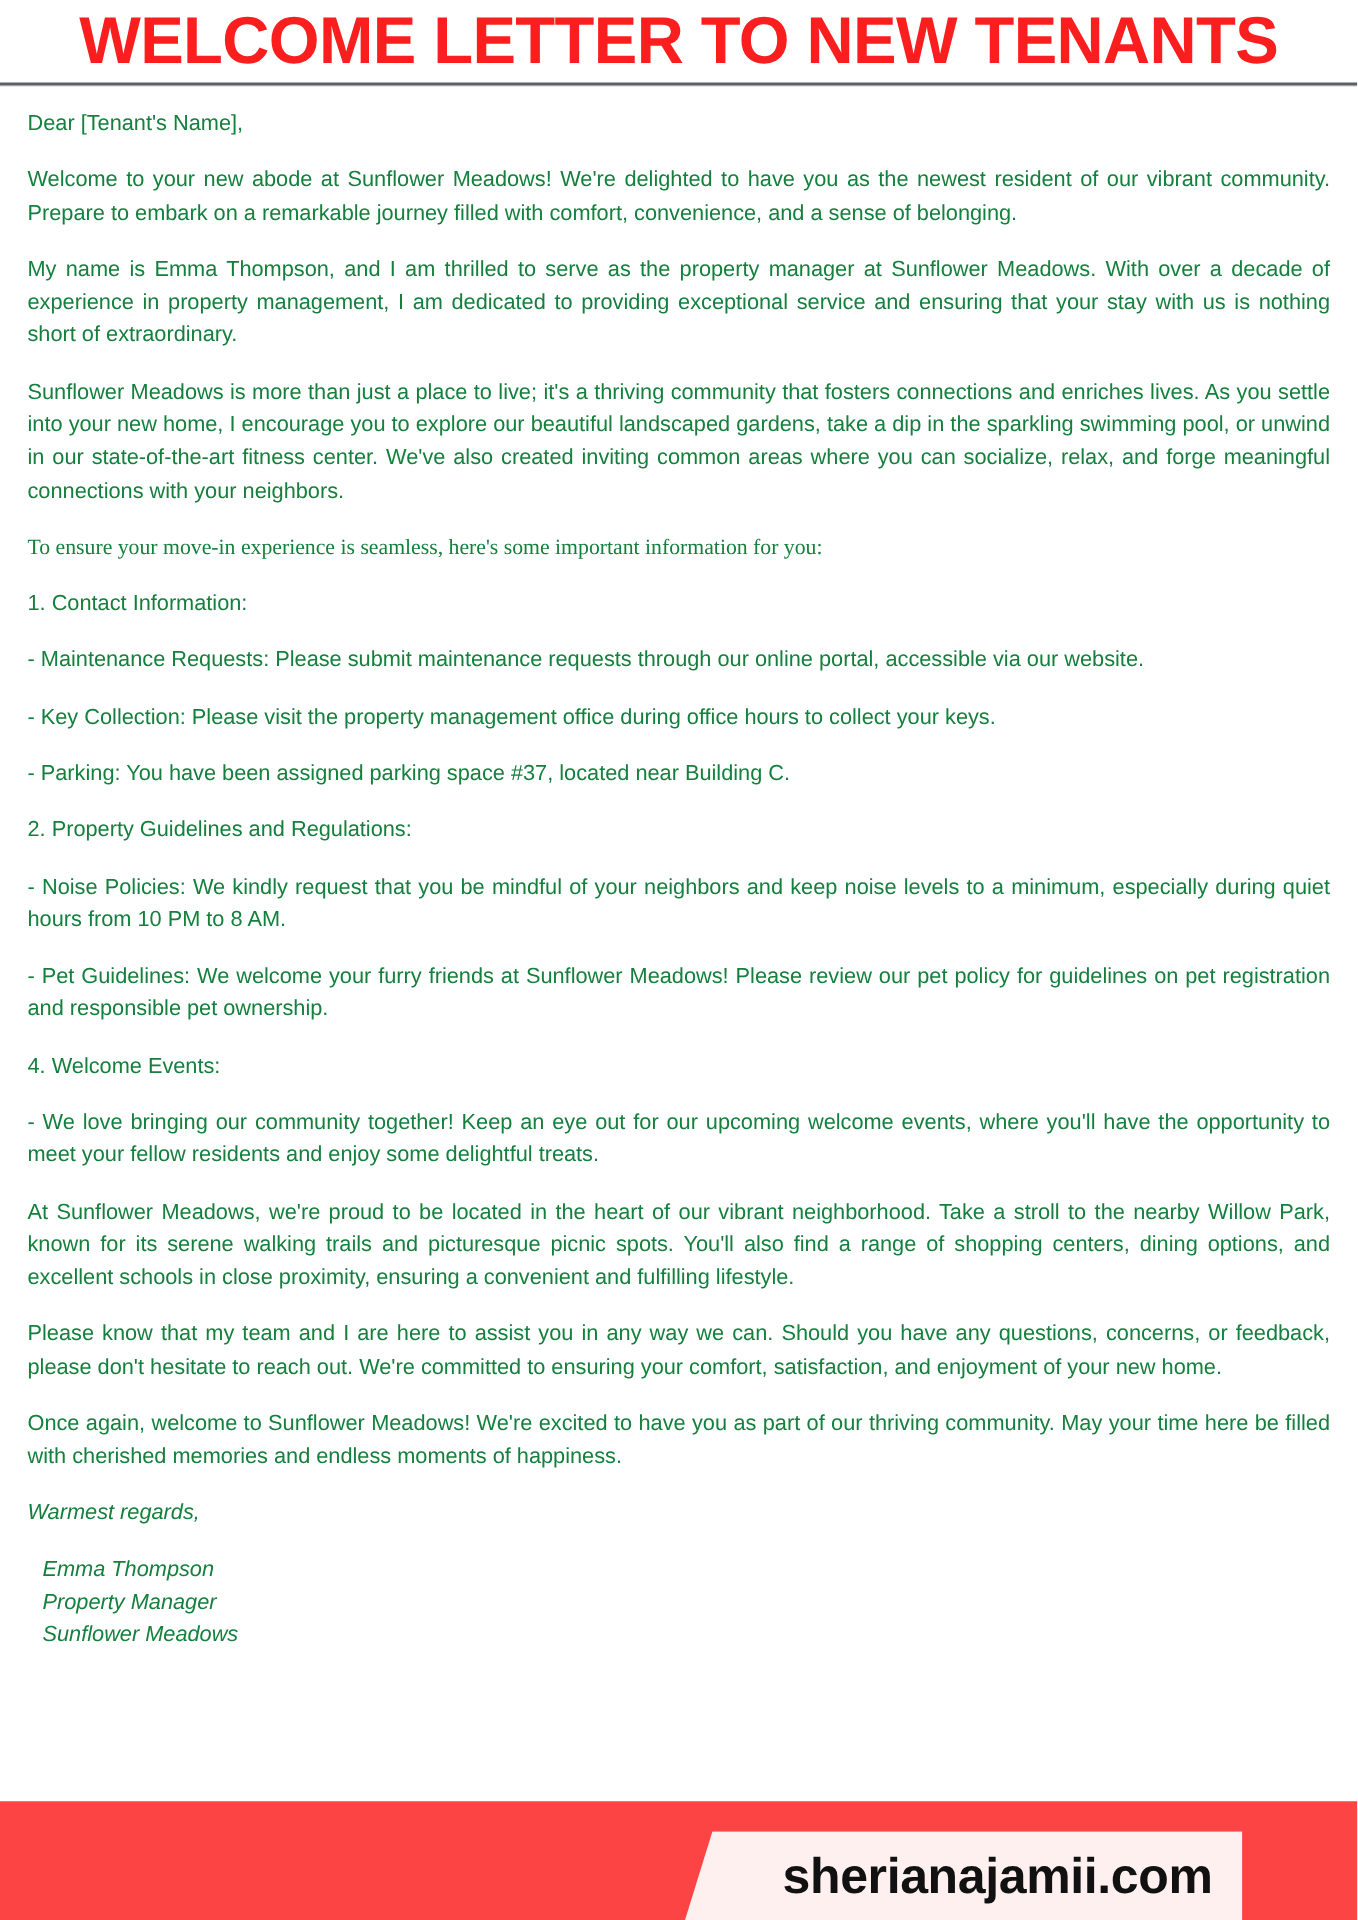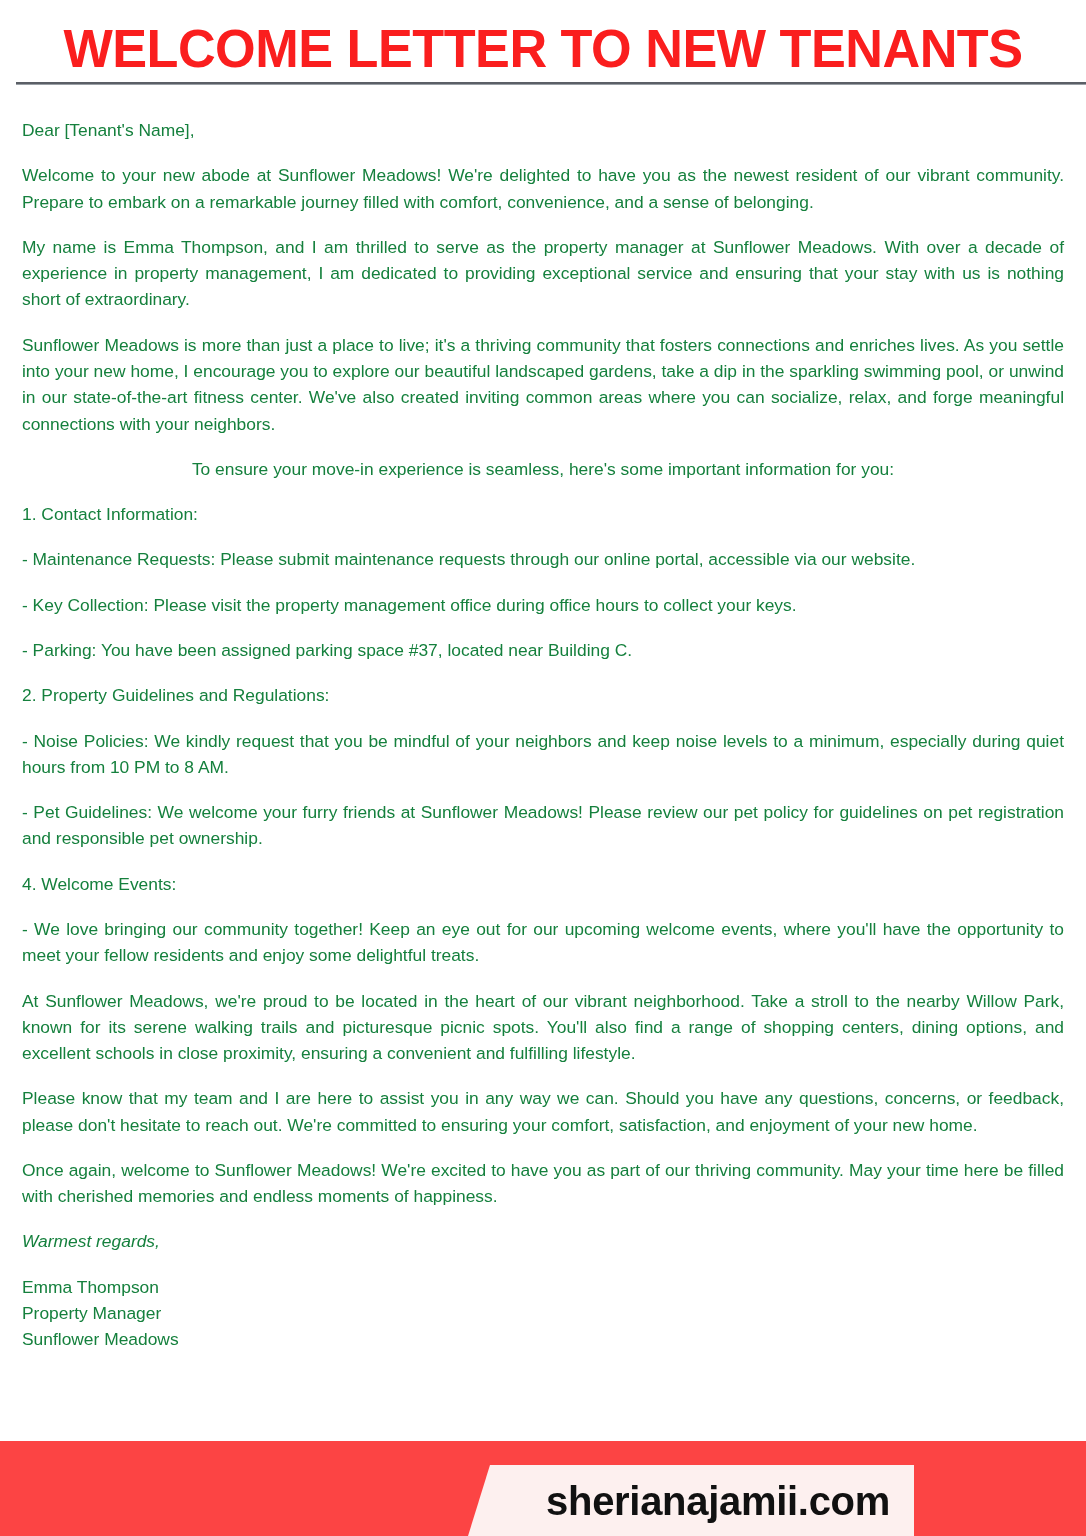--- a/index.html
+++ b/index.html
@@ -15,21 +15,21 @@
     height: 1536px;
     background: #ffffff;
     overflow: hidden;
     font-family: "Liberation Sans", "DejaVu Sans", sans-serif;
     box-sizing: border-box;
   }
 
   
   .title-block {
     padding: 0;
-    margin: 16px;
+    margin: 0;
   }
 
   .doc-title {
     margin: 0;
     padding: 6px 0 4px 0;
     text-align: center;
     color: #fa1e1e;
     font-family: "Liberation Sans Narrow", "Liberation Sans", "DejaVu Sans Condensed", sans-serif;
     font-weight: 700;
     font-size: 53px;
@@ -60,21 +60,22 @@
 
   .letter-body p {
     margin: 0 0 19px 0;
   }
 
   .salutation {
     text-align: left;
   }
 
   .lead-in {
-    text-align: center;
+    text-align: left;
+    font-family: Liberation Serif, serif;
   }
 
   
   .section-block {
     margin: 0 0 19px 0;
   }
 
   .section-heading {
     text-align: left;
     margin: 0;
@@ -86,42 +87,43 @@
     text-indent: 0;
     padding-left: 0;
   }
 
   .section-item.wrapping {
     text-align: justify;
   }
 
   
   .signature-block {
-    margin: 0;
+    margin: 12px;
     text-align: left;
     line-height: 1.51;
+    font-style: italic;
   }
 
   .signature-block .sig-line {
     margin: 0;
     text-align: left;
   }
 
   .closing {
     text-align: left;
     margin: 0 0 19px 0;
     font-style: italic;
   }
 
   
   .footer {
     position: absolute;
     left: 0;
     bottom: 0;
-    width: 914px;
+    width: 994px;
     height: 95px;
   }
 
   .footer-red {
     position: absolute;
     left: 0;
     top: 0;
     width: 1086px;
     height: 95px;
     background: #fc4444;

